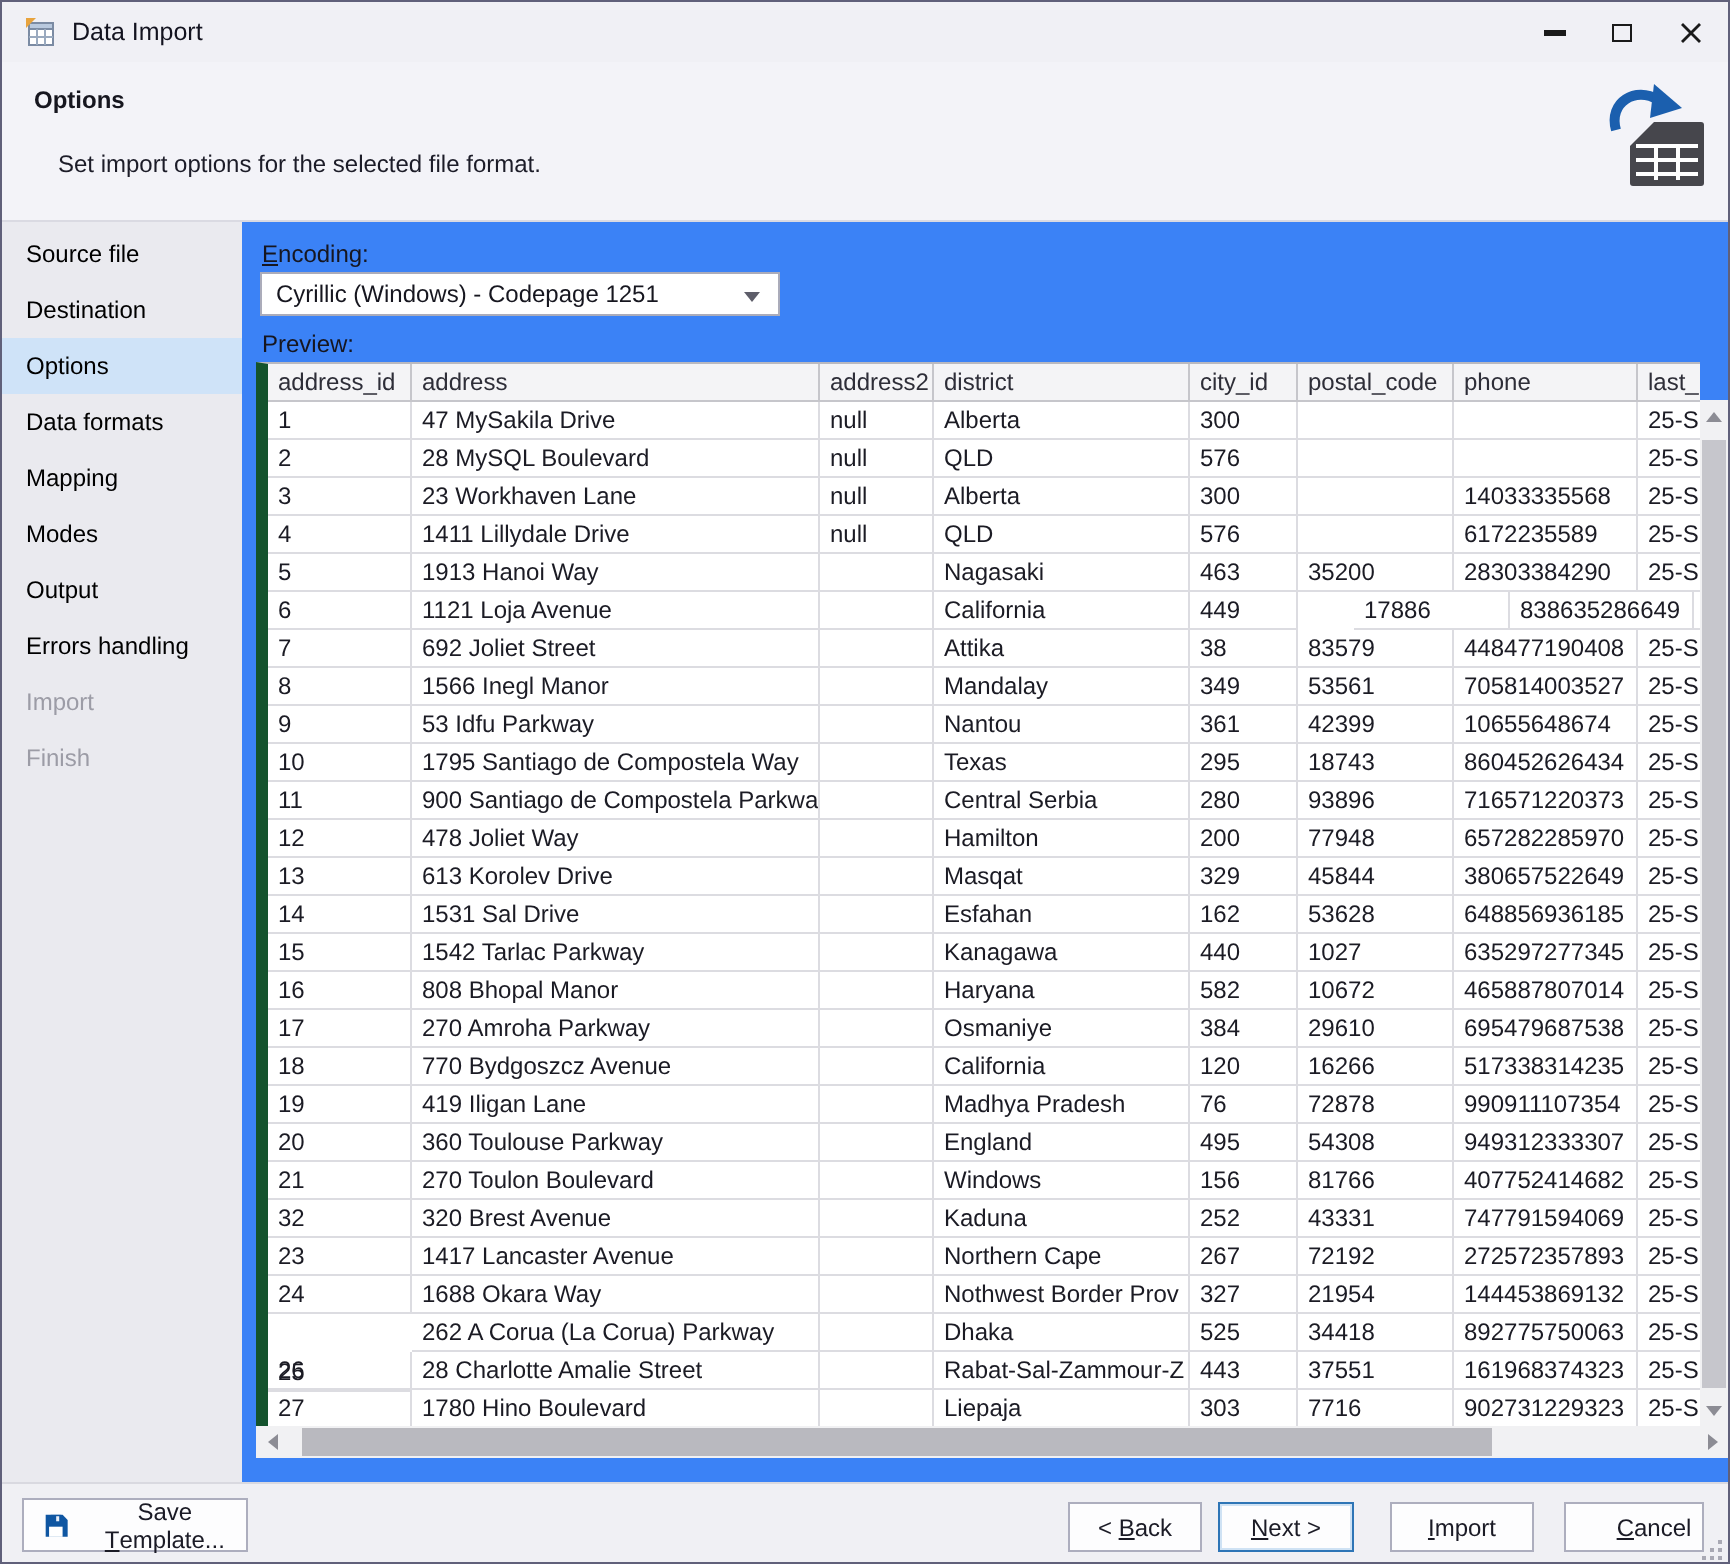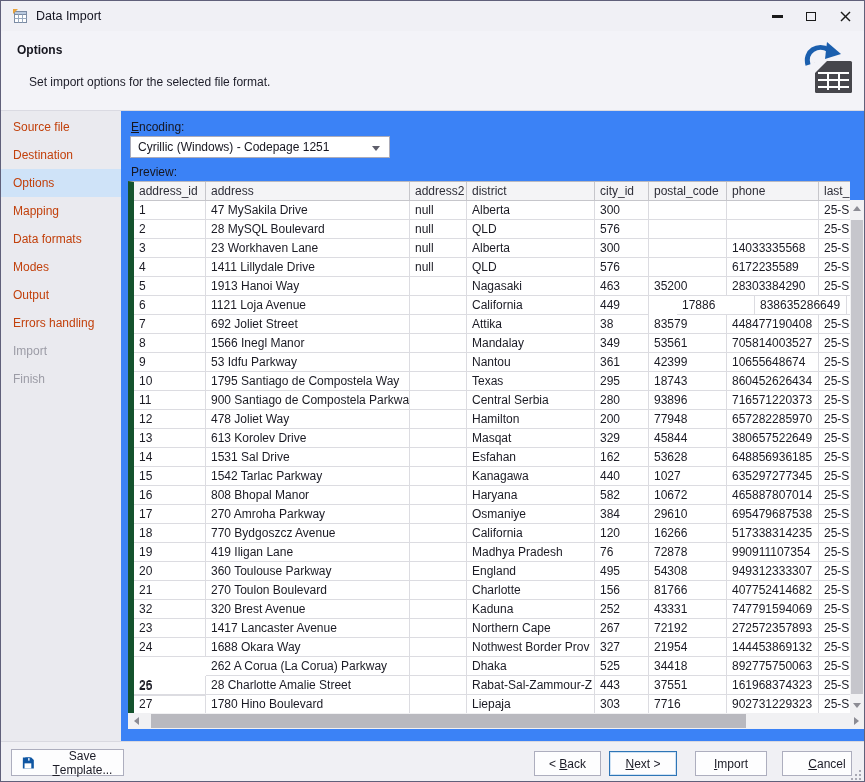--- a/index.html
+++ b/index.html
@@ -20,21 +20,21 @@
   
   .header { position:absolute; left:0; top:30px; width:100%; height:80px; background:#f3f3f8;
             border-bottom:1px solid #dadae2; }
   .header-title { position:absolute; left:16px; top:12px; font-weight:bold; }
   .header-subtitle { position:absolute; left:28px; top:44px; color:#1c1c28; }
   .header-icon { position:absolute; right:10px; top:8px; width:56px; height:58px; }
 
   
   .main { position:absolute; left:0; top:110px; width:100%; height:630px; display:flex; }
   .sidebar { width:120px; height:100%; background:#eaeaef; padding-top:2px; }
-  .side-item { height:28px; line-height:28px; padding-left:12px; color:#c2410c; cursor:default; }
+  .side-item { height:28px; line-height:28px; padding-left:12px; color:#000000; cursor:default; }
   .side-item.selected { background:#cfe3f8; }
   .side-item.disabled { color:#9c9ca6; }
 
   .content { position:relative; flex:1; background:#3b82f6; }
   .enc-label { position:absolute; left:10px; top:9px; }
   .mn { text-decoration:underline; }
   .combobox { position:absolute; left:9px; top:25px; width:260px; height:22px; background:#fff;
               border:1px solid #abacba; display:flex; align-items:center; padding:0 22px 0 7px; cursor:default; }
   .combobox .val { white-space:nowrap; overflow:hidden; }
   .dd-arrow { position:absolute; right:9px; top:9px; width:0; height:0;
@@ -130,22 +130,22 @@
         <polygon points="29,3 43,15 27,20" fill="#1b5fae"></polygon>
       </svg>
     </div>
   </div>
 
   <div class="main">
     <div class="sidebar" id="sidebar">
         <div class="side-item">Source file</div>
         <div class="side-item">Destination</div>
         <div class="side-item selected">Options</div>
+        <div class="side-item">Data formats</div>
         <div class="side-item">Mapping</div>
-        <div class="side-item">Data formats</div>
         <div class="side-item">Modes</div>
         <div class="side-item">Output</div>
         <div class="side-item">Errors handling</div>
         <div class="side-item disabled">Import</div>
         <div class="side-item disabled">Finish</div>
       </div>
 
     <div class="content">
       <div class="enc-label"><span></span><span class="mn">E</span><span>ncoding:</span></div>
 
@@ -364,21 +364,21 @@
             <div class="grid-cell" style="width: 128px;">England</div>
             <div class="grid-cell" style="width: 54px;">495</div>
             <div class="grid-cell" style="width: 78px;">54308</div>
             <div class="grid-cell" style="width: 92px;">949312333307</div>
             <div class="grid-cell" style="width: 60px;">25-S</div>
           </div>
           <div class="grid-row">
             <div class="grid-cell" style="width: 72px;">21</div>
             <div class="grid-cell" style="width: 204px;">270 Toulon Boulevard</div>
             <div class="grid-cell" style="width: 57px;"></div>
-            <div class="grid-cell" style="width: 128px;">Charlotte</div>
+            <div class="grid-cell" style="width: 128px;">Windows</div>
             <div class="grid-cell" style="width: 54px;">156</div>
             <div class="grid-cell" style="width: 78px;">81766</div>
             <div class="grid-cell" style="width: 92px;">407752414682</div>
             <div class="grid-cell" style="width: 60px;">25-S</div>
           </div>
           <div class="grid-row">
             <div class="grid-cell" style="width: 72px;">32</div>
             <div class="grid-cell" style="width: 204px;">320 Brest Avenue</div>
             <div class="grid-cell" style="width: 57px;"></div>
             <div class="grid-cell" style="width: 128px;">Kaduna</div>

